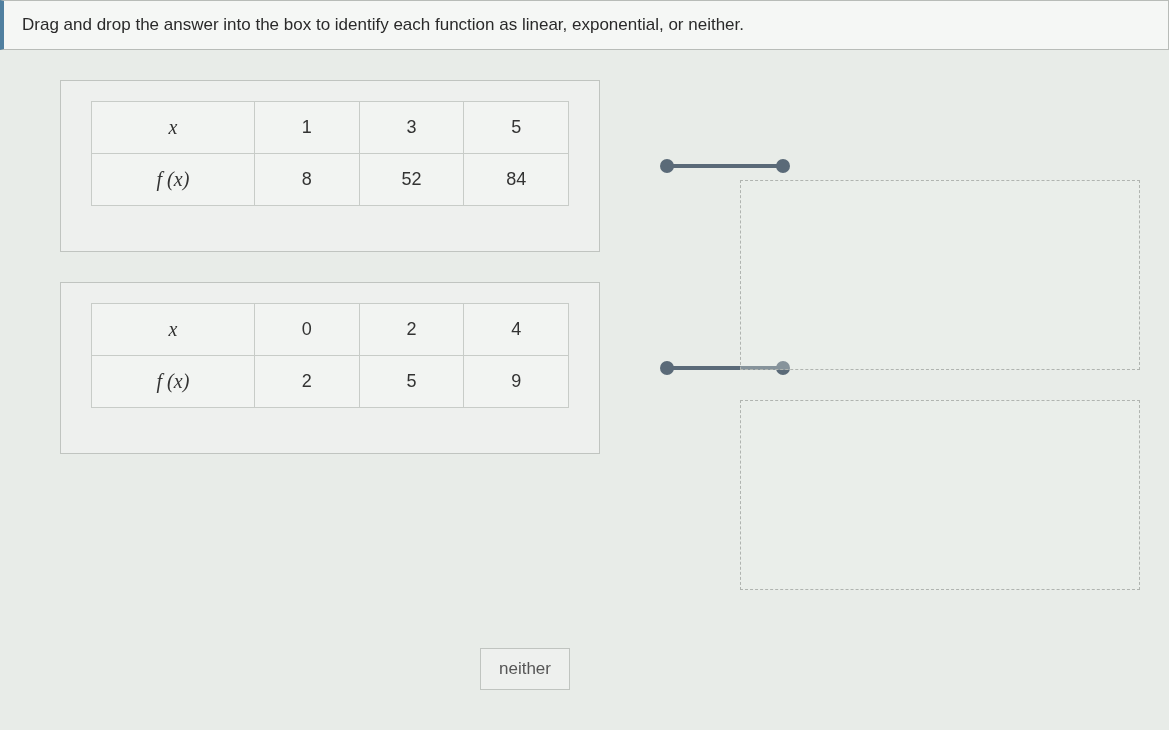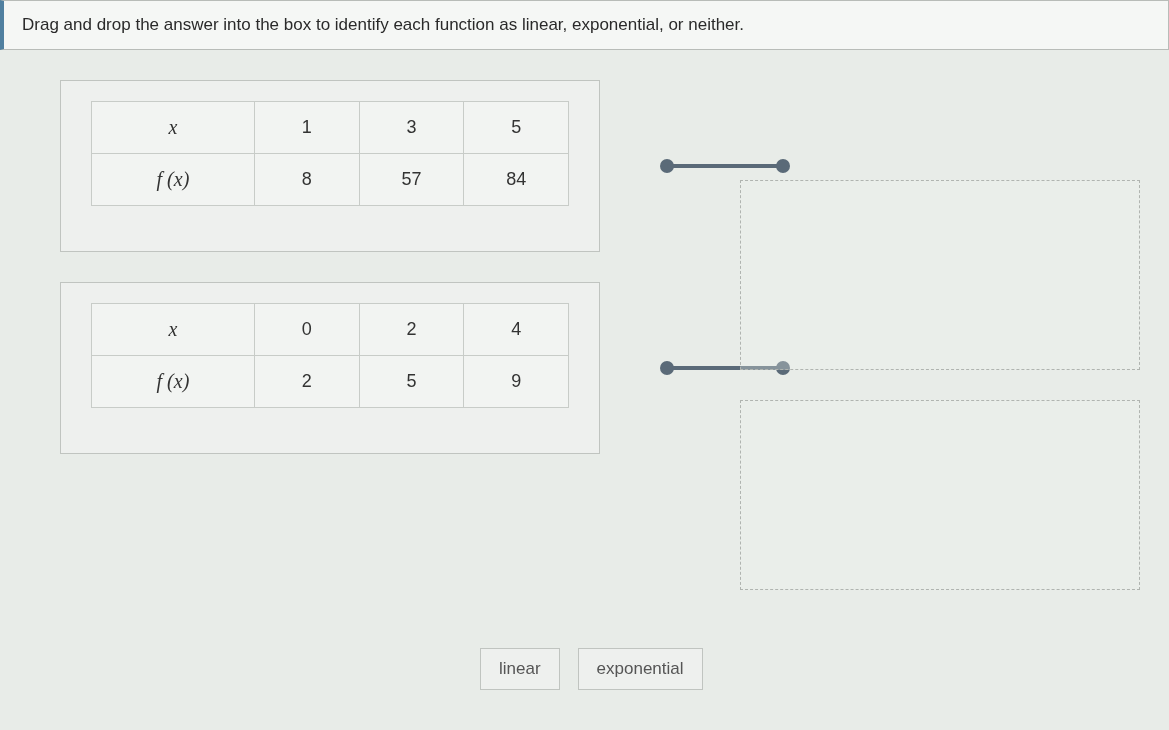--- a/index.html
+++ b/index.html
@@ -126,21 +126,21 @@
         <tbody>
             <tr>
           <td class="label">x</td>
           <td>1</td>
           <td>3</td>
           <td>5</td>
         </tr>
         <tr>
           <td class="label"><span class="fx">f (x)</span></td>
           <td>8</td>
-          <td>57</td>
+          <td>52</td>
           <td>84</td>
         </tr>
       </tbody>
         </table>
     </div>
     <div class="drop-slot">
         <div class="bar"></div>
       </div>
   </div>
 
@@ -169,15 +169,14 @@
   </div>
 
   <div class="answer-zone">
     <div class="dashed-box"></div>
     <div class="dashed-box"></div>
   </div>
 
 </div>
 
 <div class="choices">
-  <div class="choice">linear</div>
-  <div class="choice">exponential</div>
+  <div class="choice">neither</div>
 </div>
 
 </body></html>

